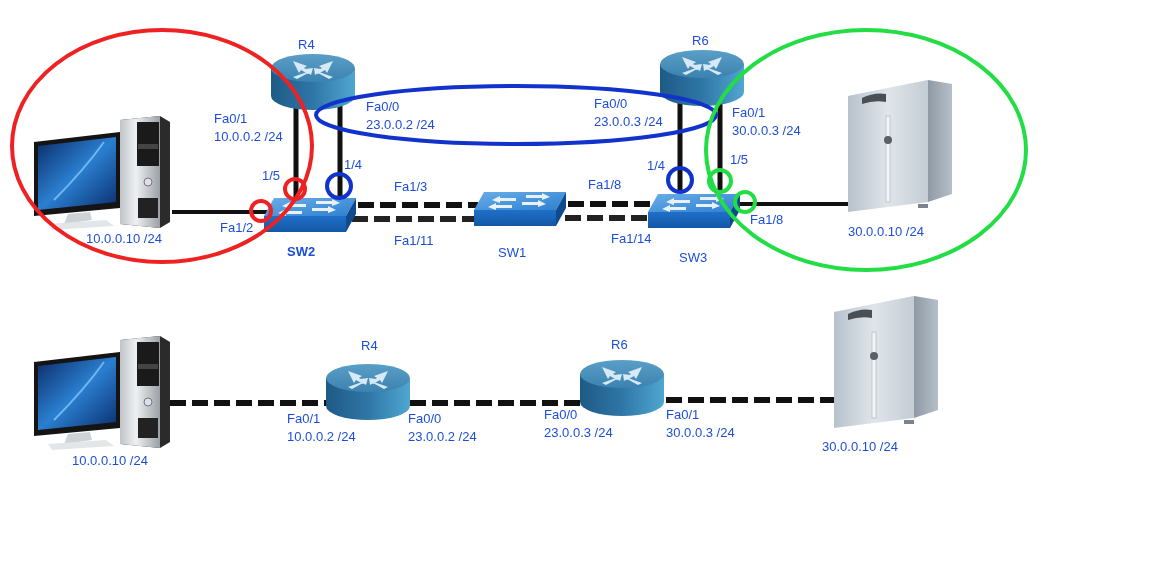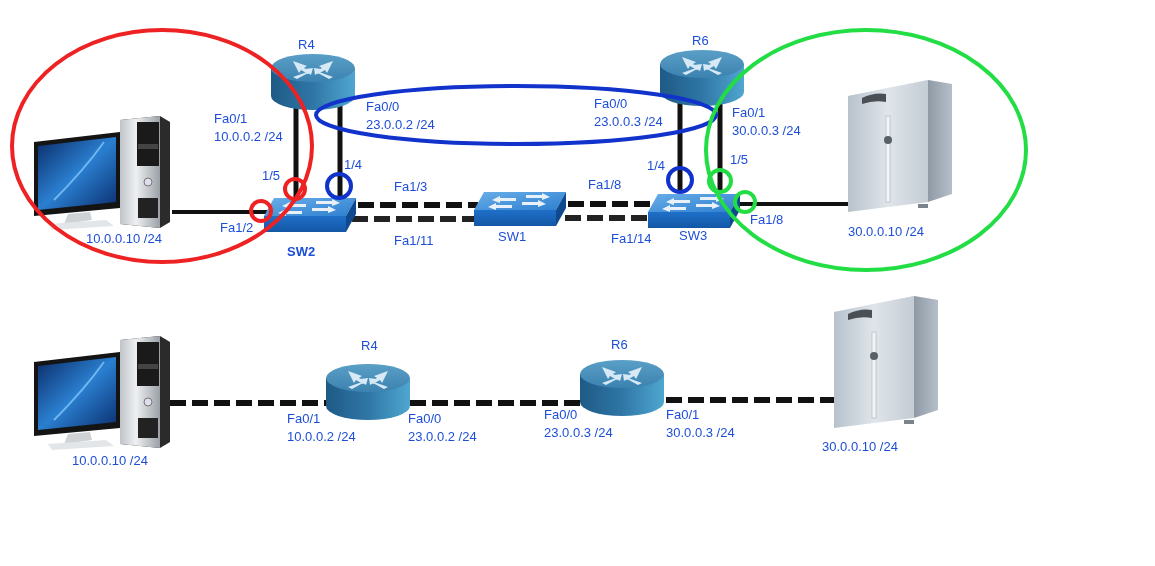--- a/index.html
+++ b/index.html
@@ -179,22 +179,22 @@
 <div class="lbl" style="left:220px;top:219px;">Fa1/2</div>
 <div class="lbl" style="left:394px;top:178px;">Fa1/3</div>
 <div class="lbl" style="left:394px;top:232px;">Fa1/11</div>
 <div class="lbl" style="left:588px;top:176px;">Fa1/8</div>
 <div class="lbl" style="left:611px;top:230px;">Fa1/14</div>
 <div class="lbl" style="left:647px;top:157px;">1/4</div>
 <div class="lbl" style="left:730px;top:151px;">1/5</div>
 <div class="lbl" style="left:750px;top:211px;">Fa1/8</div>
 
 <div class="lbl" style="left:287px;top:243px;font-weight:bold;">SW2</div>
-<div class="lbl" style="left:498px;top:228px;">SW1</div>
-<div class="lbl" style="left:679px;top:227px;">SW3</div>
+<div class="lbl" style="left:498px;top:244px;">SW1</div>
+<div class="lbl" style="left:679px;top:249px;">SW3</div>
 
 <div class="lbl" style="left:86px;top:230px;">10.0.0.10 /24</div>
 <div class="lbl" style="left:848px;top:223px;">30.0.0.10 /24</div>
 
 <div class="lbl" style="left:361px;top:337px;">R4</div>
 <div class="lbl" style="left:611px;top:336px;">R6</div>
 
 <div class="lbl" style="left:287px;top:410px;">Fa0/1</div>
 <div class="lbl" style="left:287px;top:428px;">10.0.0.2 /24</div>
 <div class="lbl" style="left:408px;top:410px;">Fa0/0</div>

